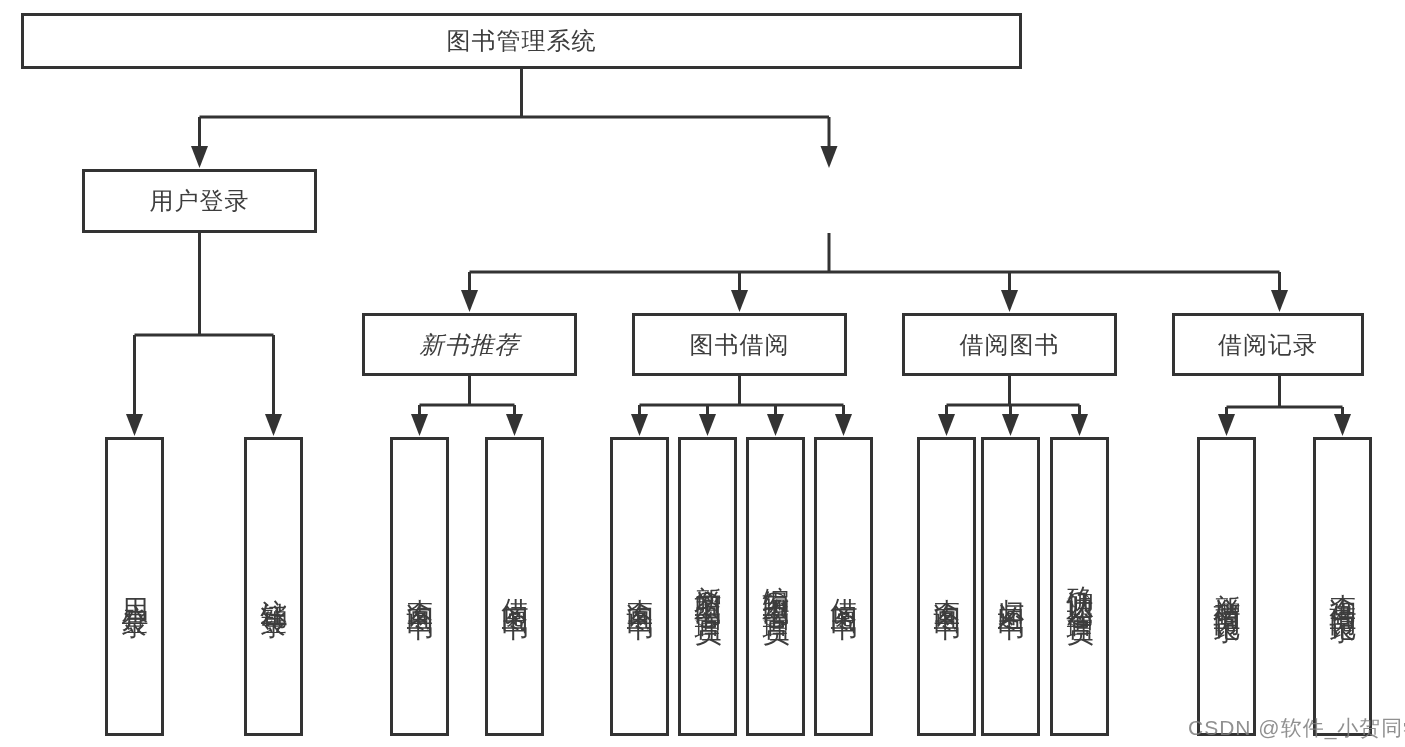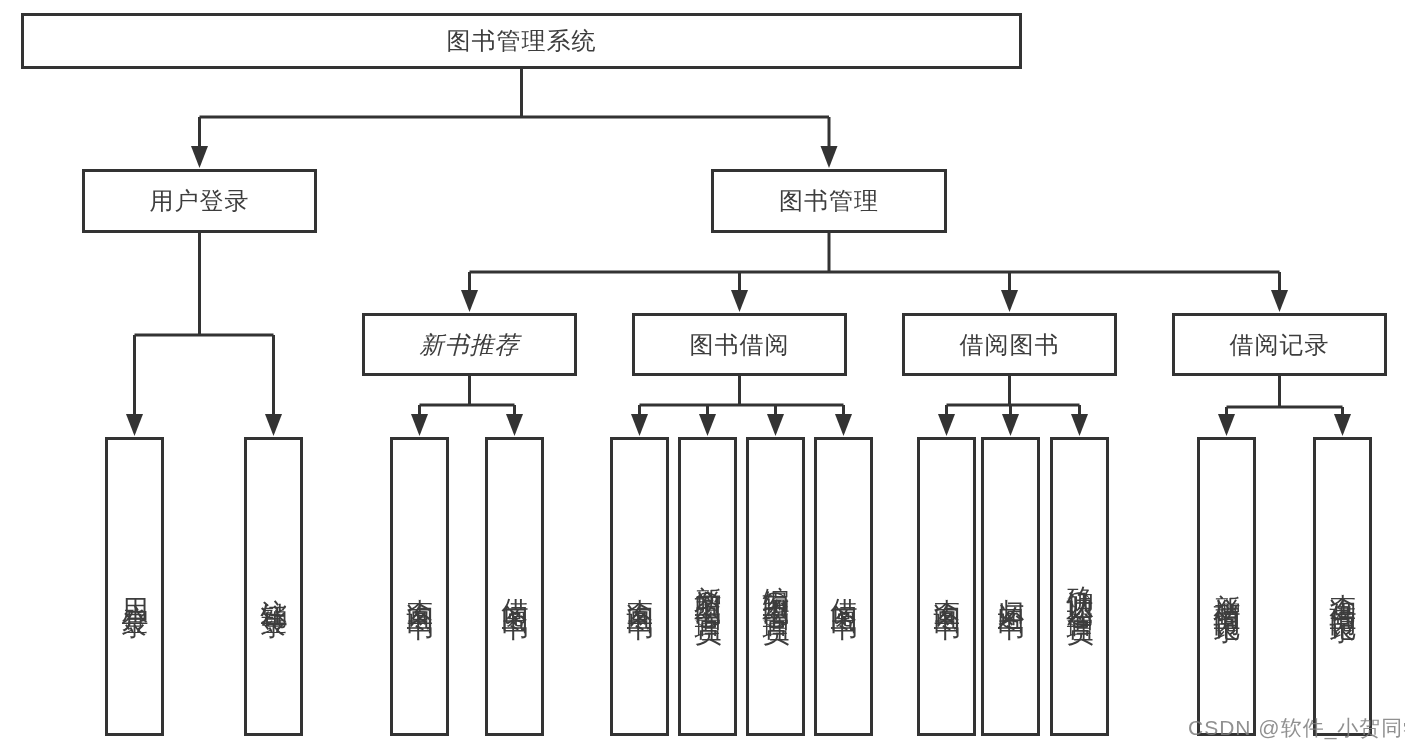--- a/index.html
+++ b/index.html
@@ -125,34 +125,31 @@
     </g>
   </svg>
 
   <div class="box" style="left:21px; top:13px; width:1001px; height:56px;">
     <span class="h-label">图书管理系统</span>
   </div>
 
   <div class="box" style="left:82px; top:169px; width:235px; height:64px;">
     <span class="h-label">用户登录</span>
   </div>
-  <div class="box" style="left:711px; top:169px; width:236px; height:64px;">
-    <span class="h-label">图书管理</span>
-  </div>
 
   <div class="box" style="left:362px; top:313px; width:215px; height:63px;font-style:italic;">
     <span class="h-label">新书推荐</span>
   </div>
   <div class="box" style="left:632px; top:313px; width:215px; height:63px;">
     <span class="h-label">图书借阅</span>
   </div>
   <div class="box" style="left:902px; top:313px; width:215px; height:63px;">
     <span class="h-label">借阅图书</span>
   </div>
-  <div class="box" style="left:1172px; top:313px; width:215px; height:63px;">
+  <div class="box" style="left:1172px; top:313px; width:192px; height:63px;">
     <span class="h-label">借阅记录</span>
   </div>
 
   <div class="box leaf" style="left:105px; top:437px; width:59px; height:299px;">
     <span>用户登录</span>
   </div>
   <div class="box leaf" style="left:244px; top:437px; width:59px; height:299px;">
     <span>注销登录</span>
   </div>
 

